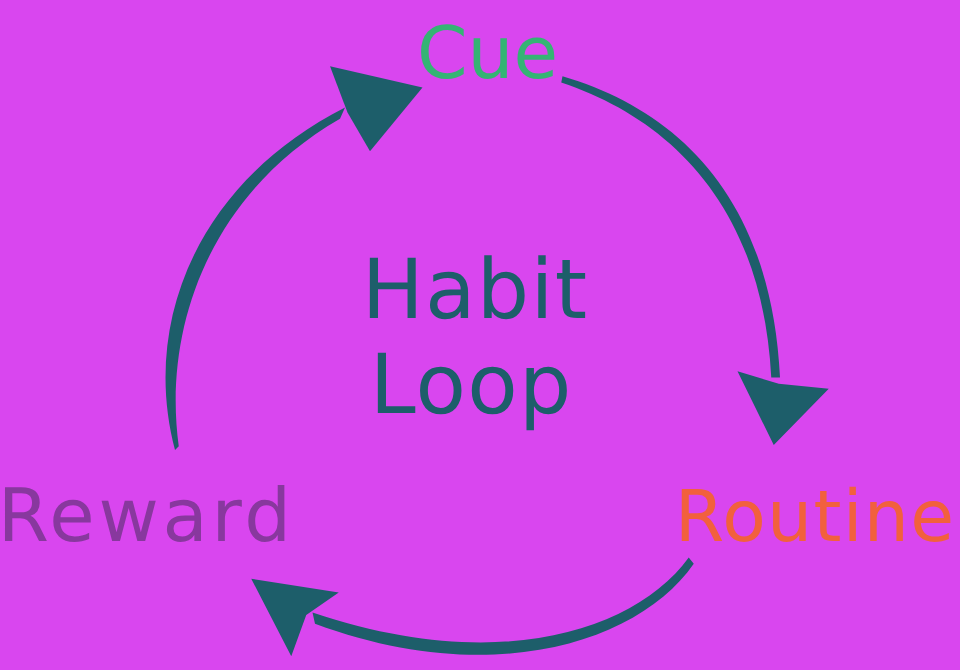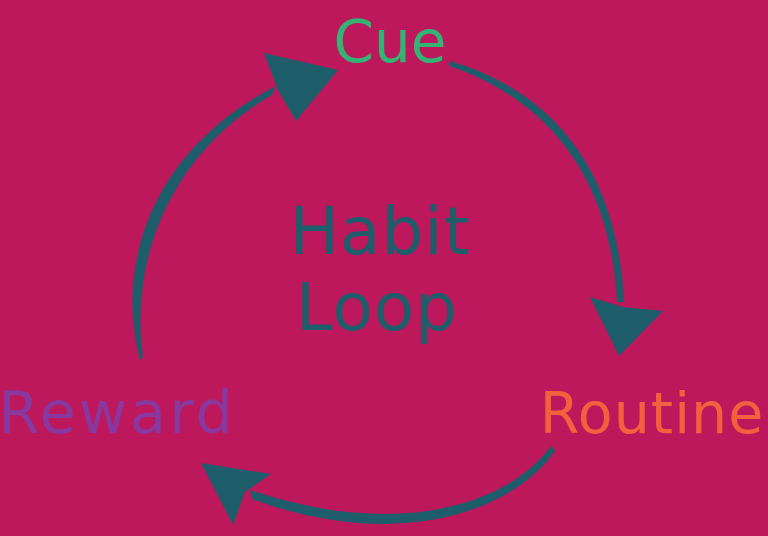--- a/index.html
+++ b/index.html
@@ -4,21 +4,21 @@
 <style>
   html, body {
     margin: 0;
     padding: 0;
     background: #000000;
   }
   .canvas {
     position: relative;
     width: 768px;
     height: 536px;
-    background: #be185d;
+    background: #d946ef;
     overflow: hidden;
     font-family: "DejaVu Sans", sans-serif;
   }
   svg text {
     font-family: "DejaVu Sans", sans-serif;
     text-anchor: middle;
   }
   .node-label {
     font-size: 58px;
   }

